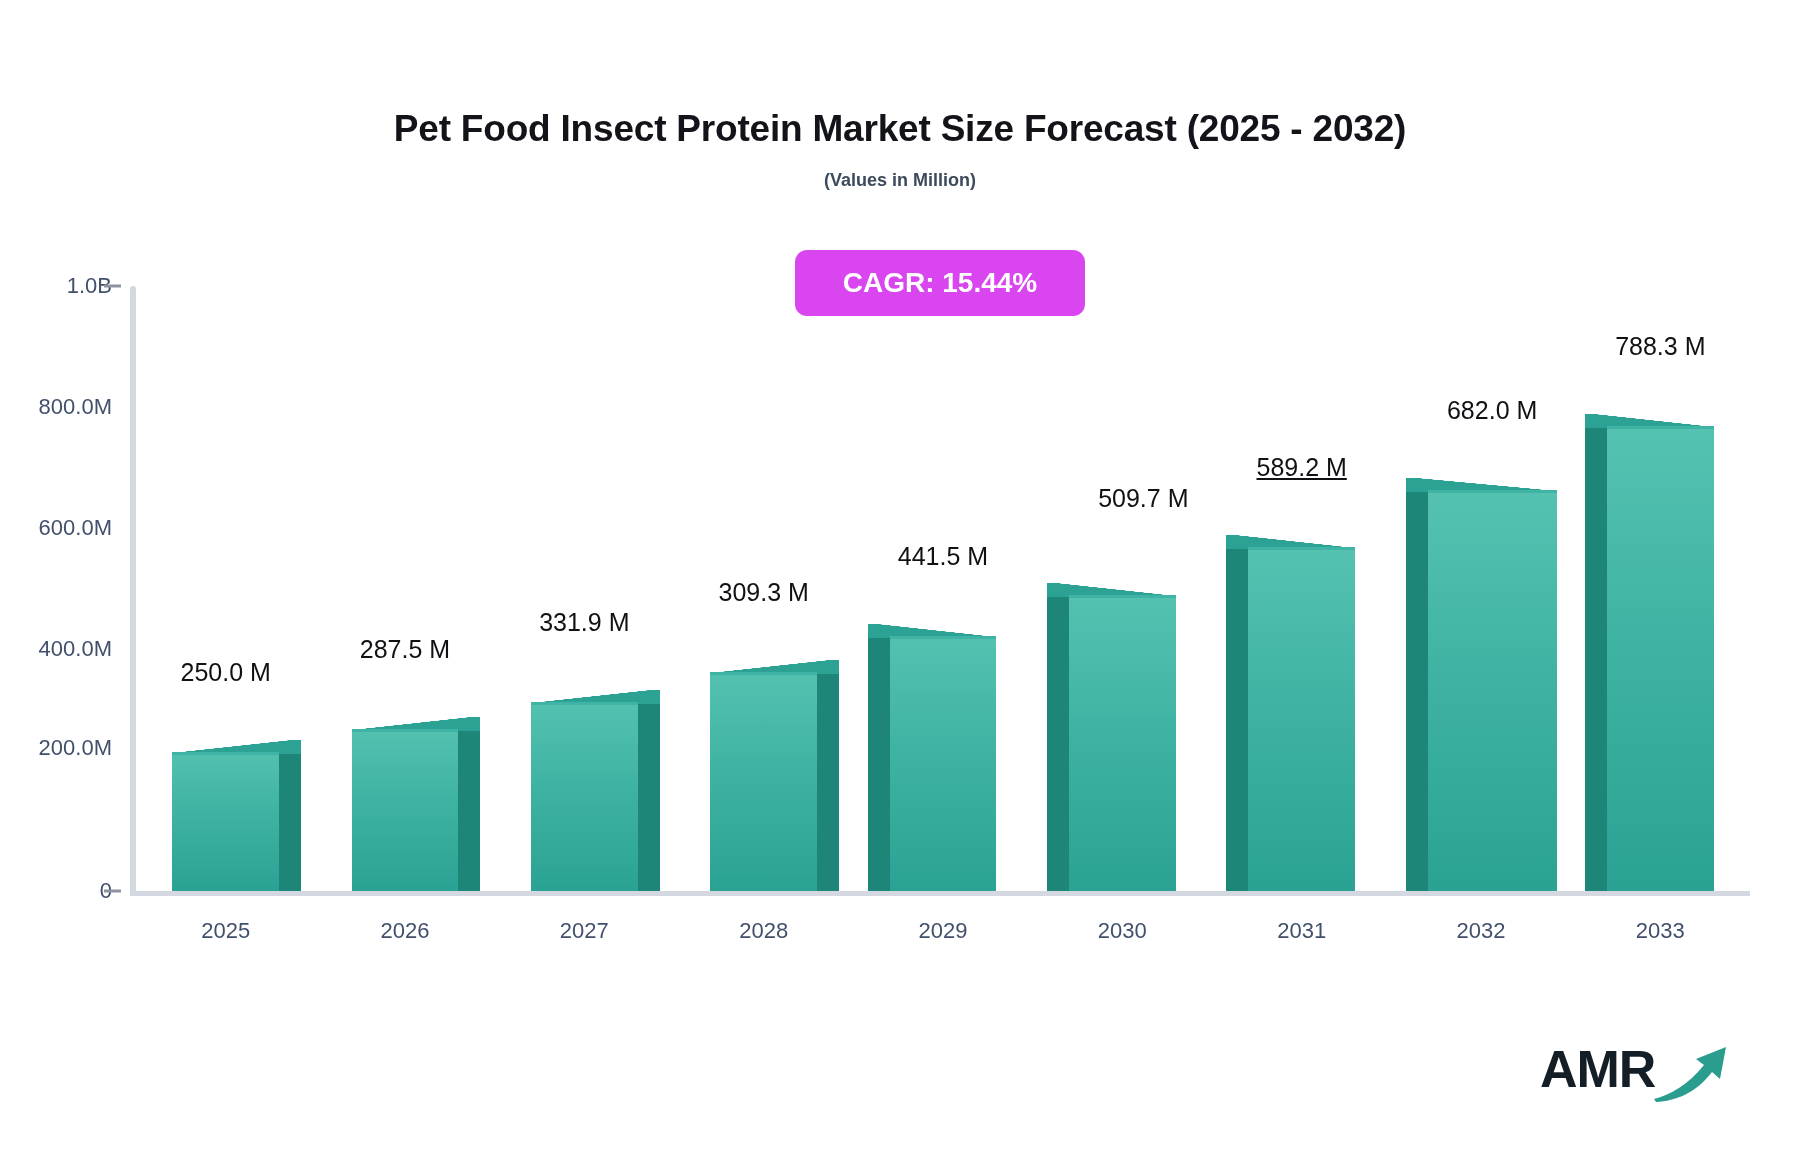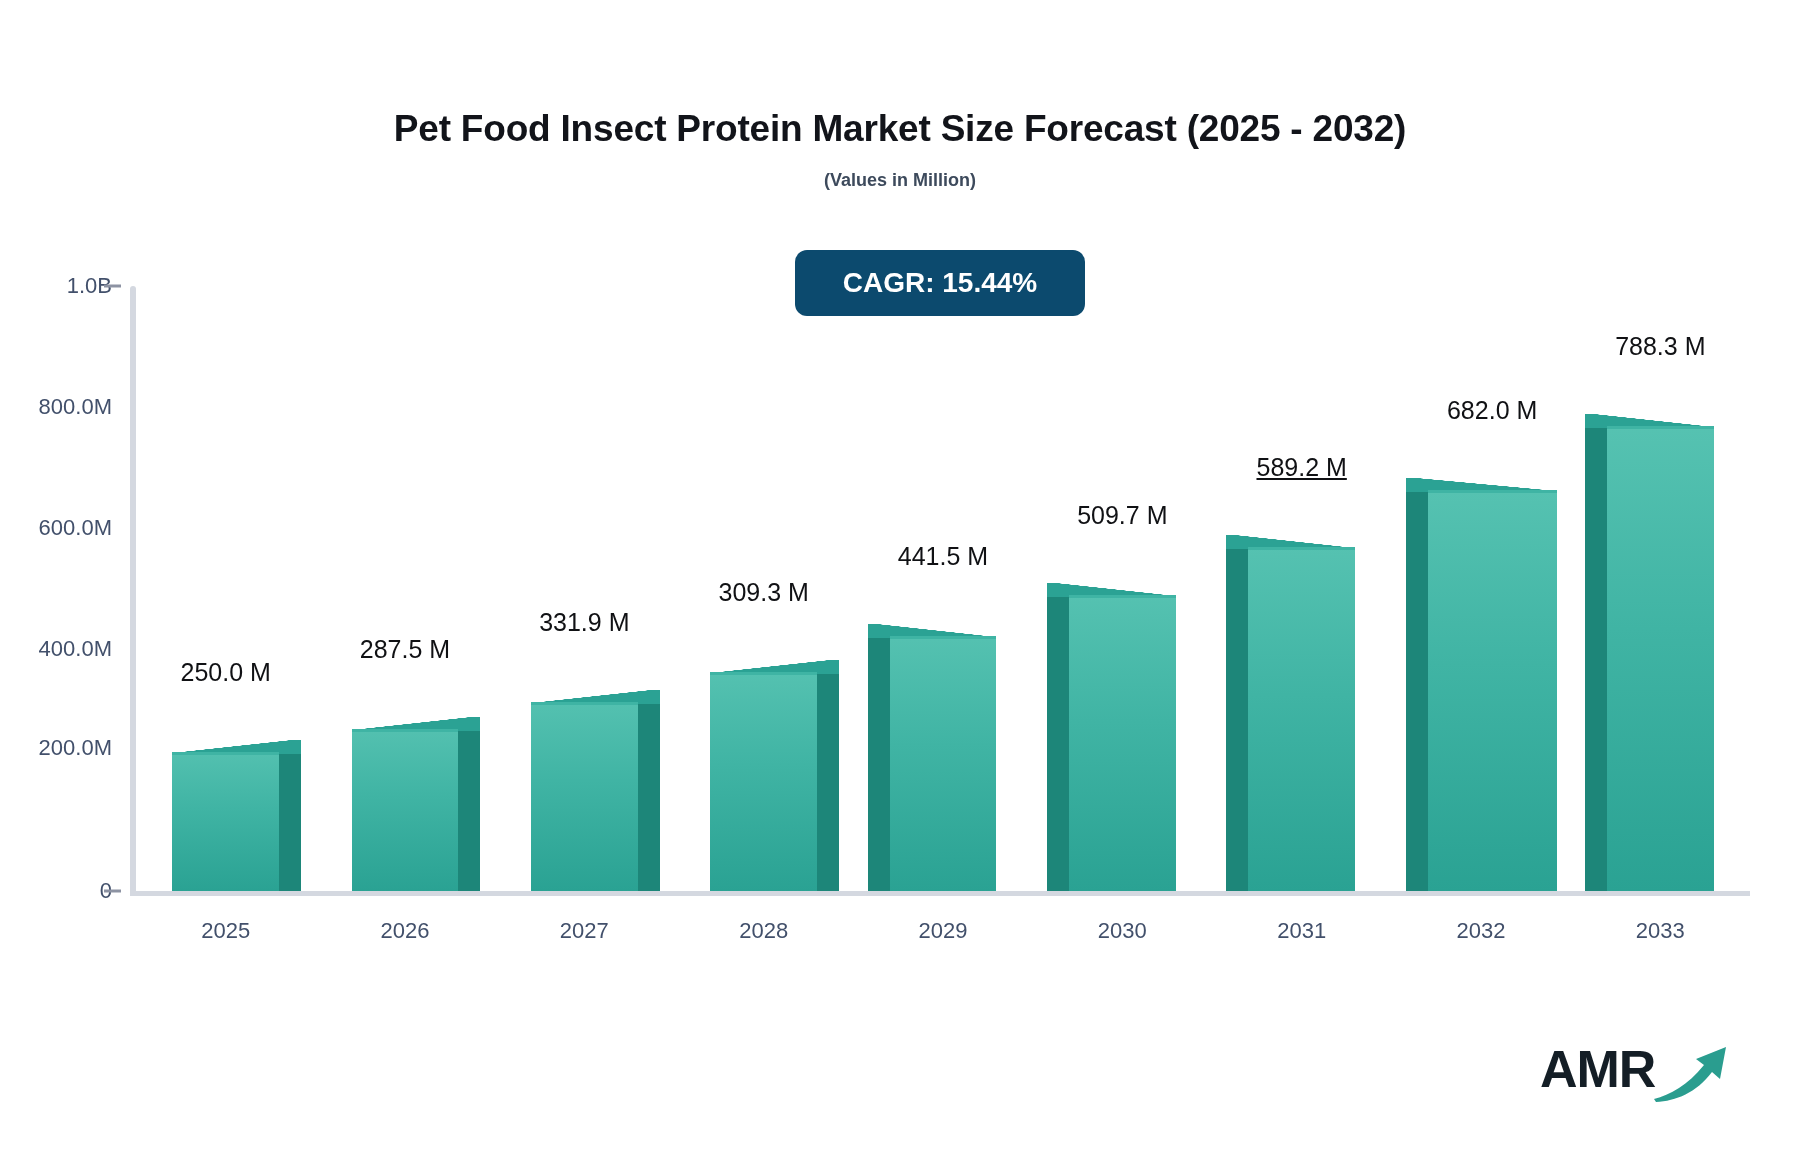--- a/index.html
+++ b/index.html
@@ -44,21 +44,21 @@
     color: #3d4a5c;
   }
 
   
   .cagr-badge {
     position: absolute;
     top: 250px;
     left: 795px;
     width: 290px;
     height: 66px;
-    background: #0c4a6e;
+    background: #d946ef;
     border-radius: 12px;
     color: #ffffff;
     font-size: 28px;
     font-weight: bold;
     display: flex;
     align-items: center;
     justify-content: center;
     box-sizing: border-box;
   }
 
@@ -281,21 +281,21 @@
           </div>
           <div class="bar-value" style="bottom: 291.108px;">441.5 M</div>
         </div>
         <div class="bar-slot" style="left: 932.982px; width: 106.703px;">
           <div class="bar-wrap" style="height: 308.368px;">
             <div class="bar-side left"></div>
             <div class="bar-face"></div>
             <div class="bar-top left"></div>
             <div class="bar-cap"></div>
           </div>
-          <div class="bar-value" style="bottom: 332px;">509.7 M</div>
+          <div class="bar-value" style="bottom: 349px; margin-left: 21px;">509.7 M</div>
         </div>
         <div class="bar-slot" style="left: 1112.32px; width: 106.703px;">
           <div class="bar-wrap" style="height: 356.466px;">
             <div class="bar-side left"></div>
             <div class="bar-face"></div>
             <div class="bar-top left"></div>
             <div class="bar-cap"></div>
           </div>
           <div class="bar-value" style="bottom: 380.466px; text-decoration: underline;">589.2 M</div>
         </div>

